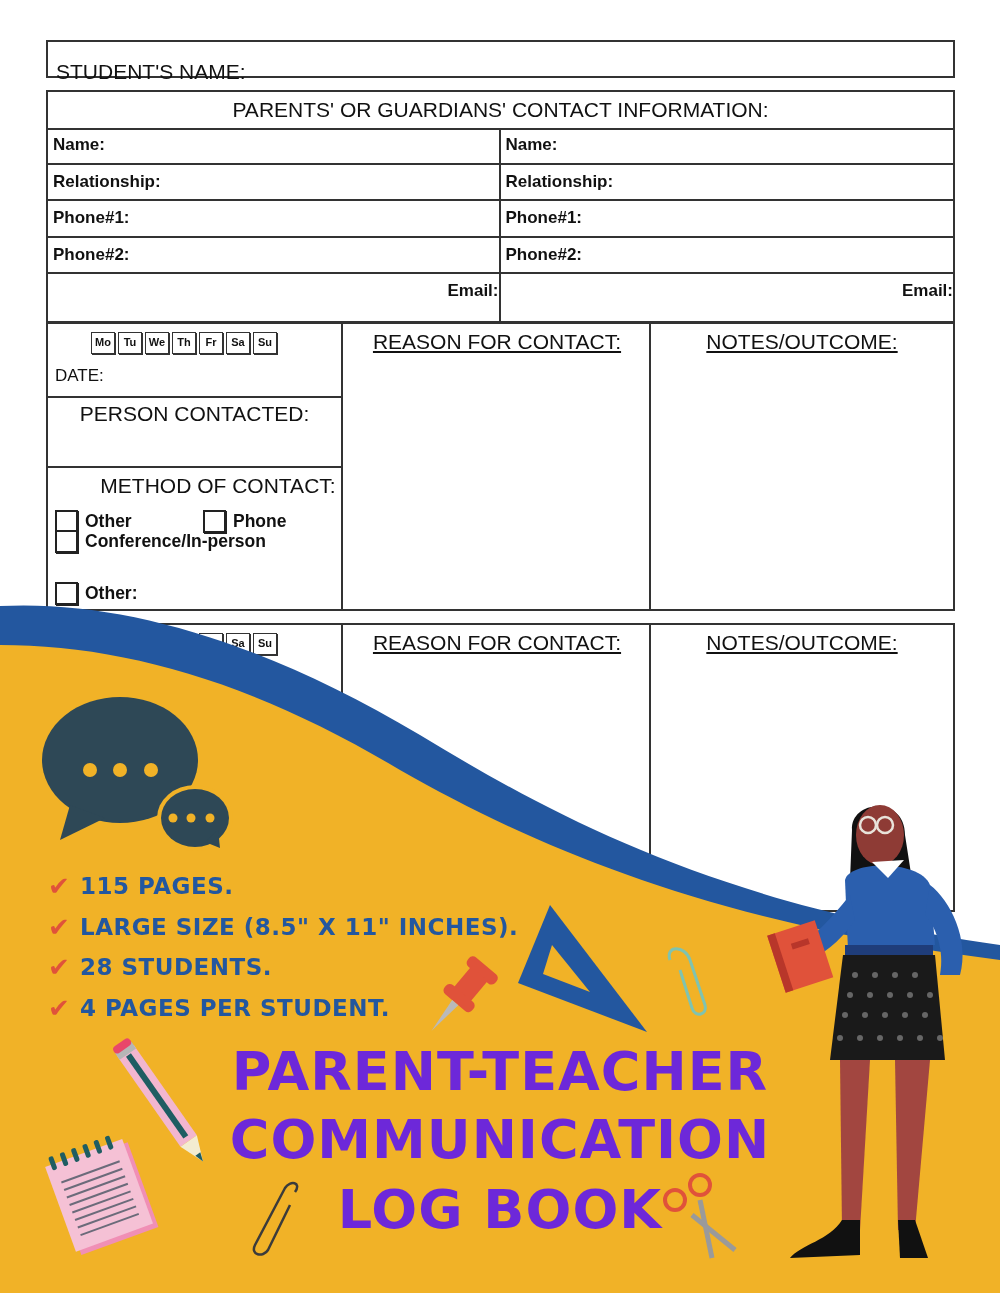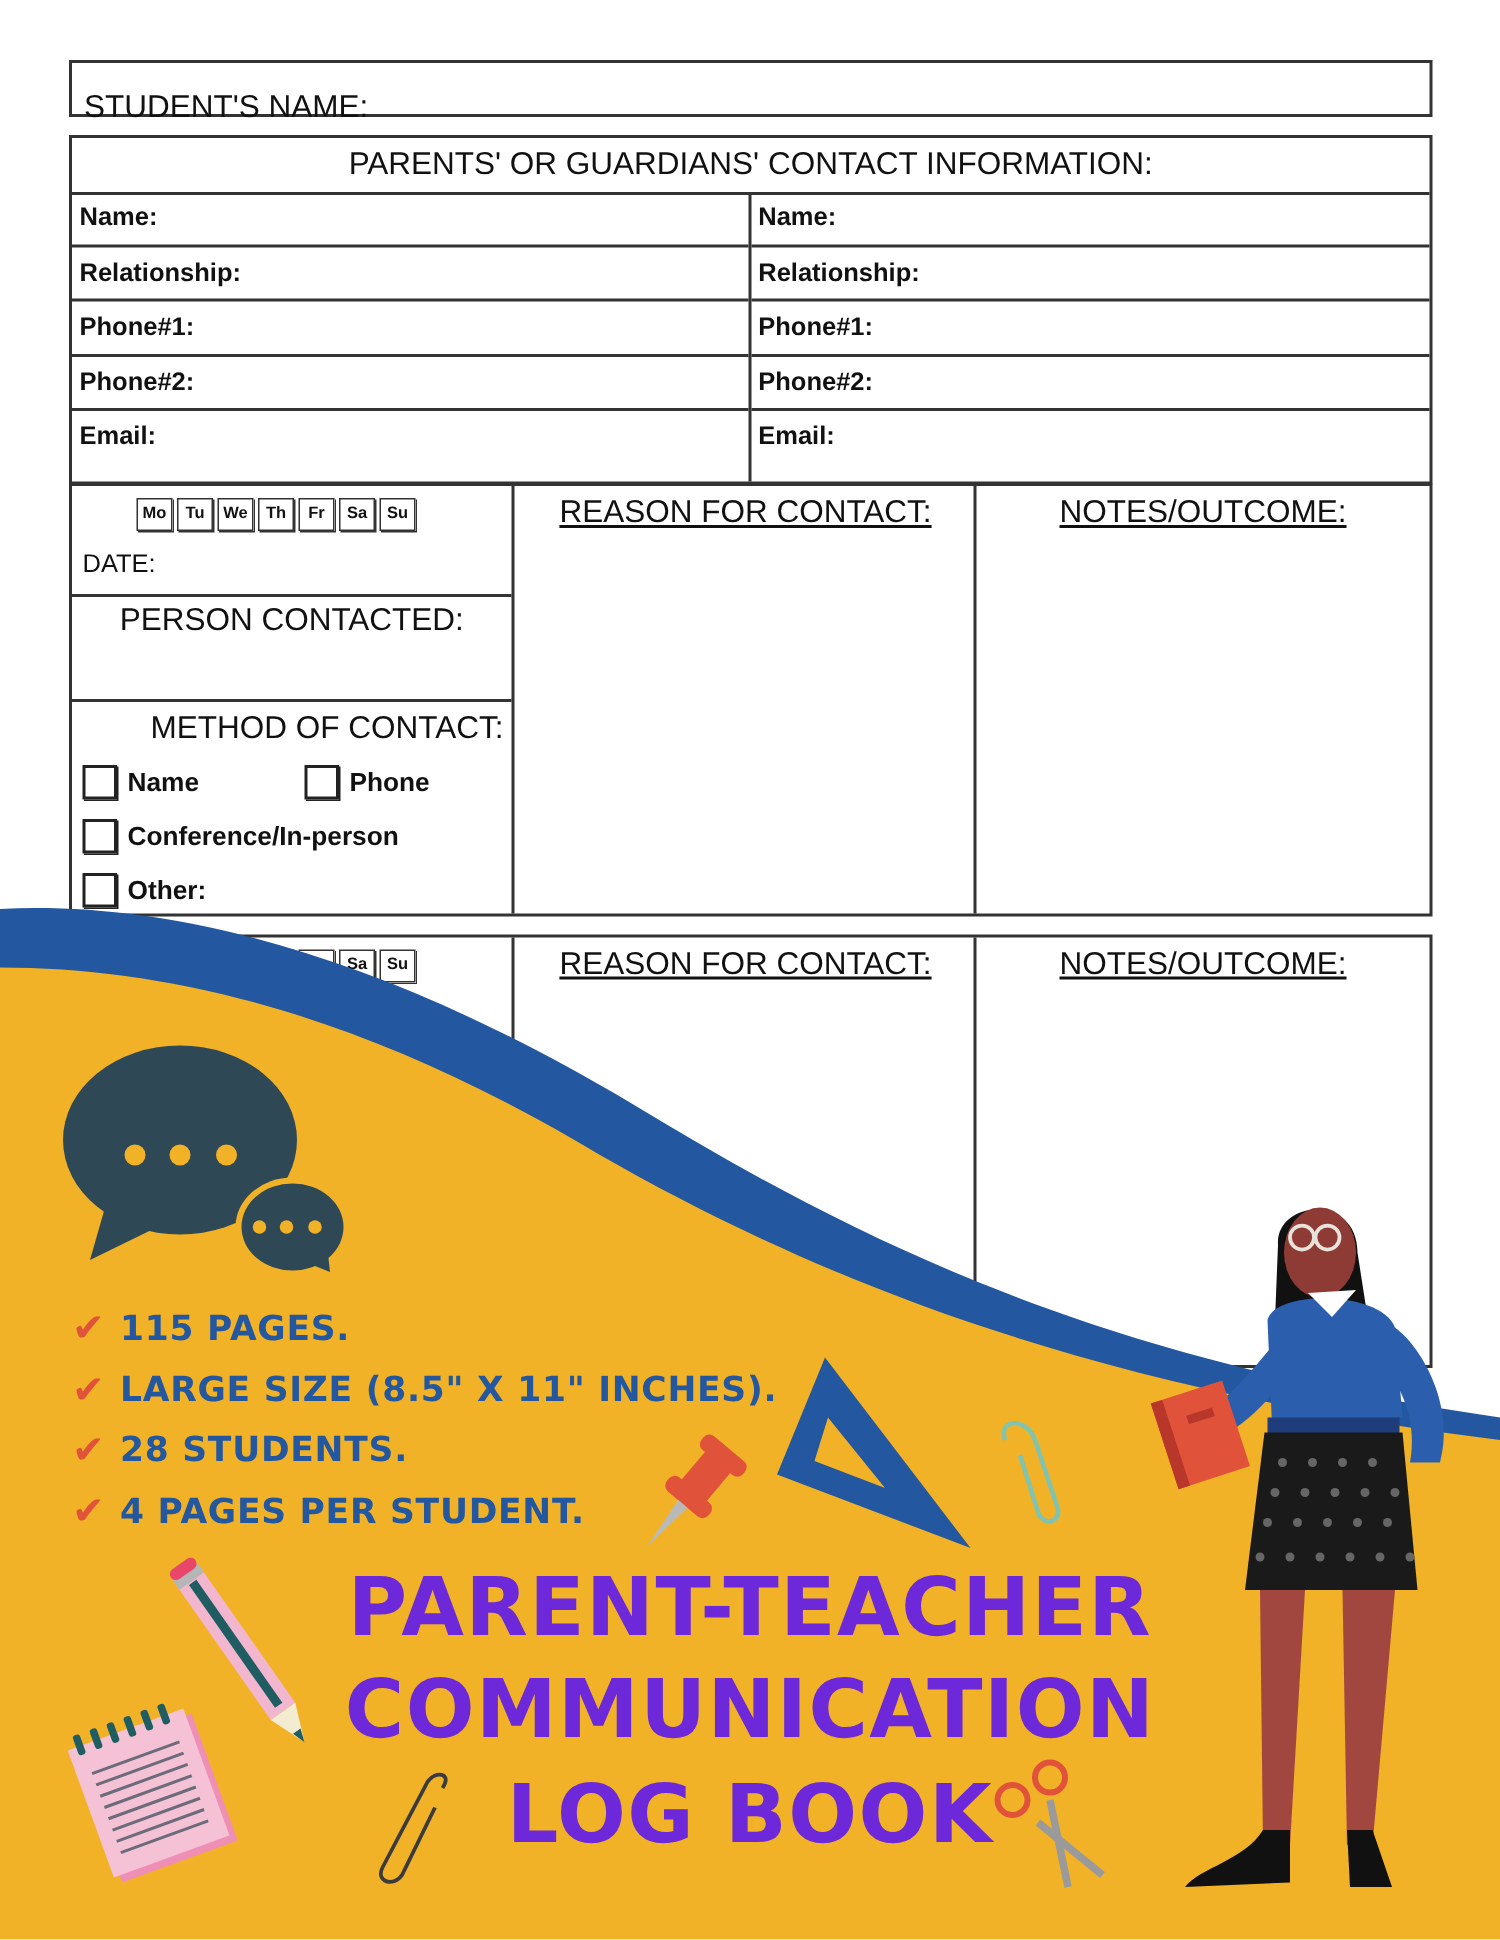--- a/index.html
+++ b/index.html
@@ -12,21 +12,21 @@
   .student-name span { position: absolute; left: 8px; top: 18px; font-size: 21px; }
 
   .contact-table { left: 46px; top: 90px; width: 909px; height: 233px; }
   .contact-title { position: absolute; left: 0; right: 0; top: 0; height: 36px; border-bottom: 2px solid #333;
     text-align: center; font-size: 21px; line-height: 36px; }
   .contact-col { position: absolute; top: 36px; bottom: 0; width: 50%; }
   .contact-col.left { left: 0; border-right: 2px solid #333; box-sizing: border-box; }
   .contact-col.right { right: 0; }
   .contact-row { height: 36.6px; border-bottom: 2px solid #333; box-sizing: border-box; font-weight: bold;
     font-size: 17px; line-height: 34px; padding-left: 5px; }
-  .contact-row:last-child { border-bottom: none; }
+  .contact-row:last-child { border-bottom: none; text-align: right; }
 
   .log { left: 46px; width: 909px; height: 289px; }
   .log1 { top: 322px; }
   .log2 { top: 623px; }
   .log3 { top: 924px; height: 120px; }
   .log .leftcol { position: absolute; left: 0; top: 0; bottom: 0; width: 295px; border-right: 2px solid #333; box-sizing: border-box; }
   .log .midcol { position: absolute; left: 297px; top: 0; bottom: 0; width: 306px; border-right: 2px solid #333; box-sizing: border-box; }
   .log .rightcol { position: absolute; left: 603px; top: 0; bottom: 0; right: 0; }
   .col-head { text-align: center; font-size: 21px; margin-top: 6px; text-decoration: underline; }
   .date-cell { position: absolute; left: 0; right: 0; top: 0; height: 72px; border-bottom: 2px solid #333; }
@@ -88,27 +88,27 @@
       </div>
       <div class="date-label">DATE:</div>
     </div>
     <div class="person-cell">
       <span>PERSON CONTACTED:</span>
     </div>
     <div class="method-cell">
       <div class="method-title">METHOD OF CONTACT:</div>
       <div class="opt" style="left:7px; top:42px;">
         <span class="chk"></span>
-        <span>Name</span>
+        <span>Other</span>
       </div>
       <div class="opt" style="left:155px; top:42px;">
         <span class="chk"></span>
         <span>Phone</span>
       </div>
-      <div class="opt" style="left:7px; top:78px;">
+      <div class="opt" style="left:7px; top:62px;">
         <span class="chk"></span>
         <span>Conference/In-person</span>
       </div>
       <div class="opt" style="left:7px; top:114px;">
         <span class="chk"></span>
         <span>Other:</span>
       </div>
     </div>
   </div>
   <div class="midcol">

